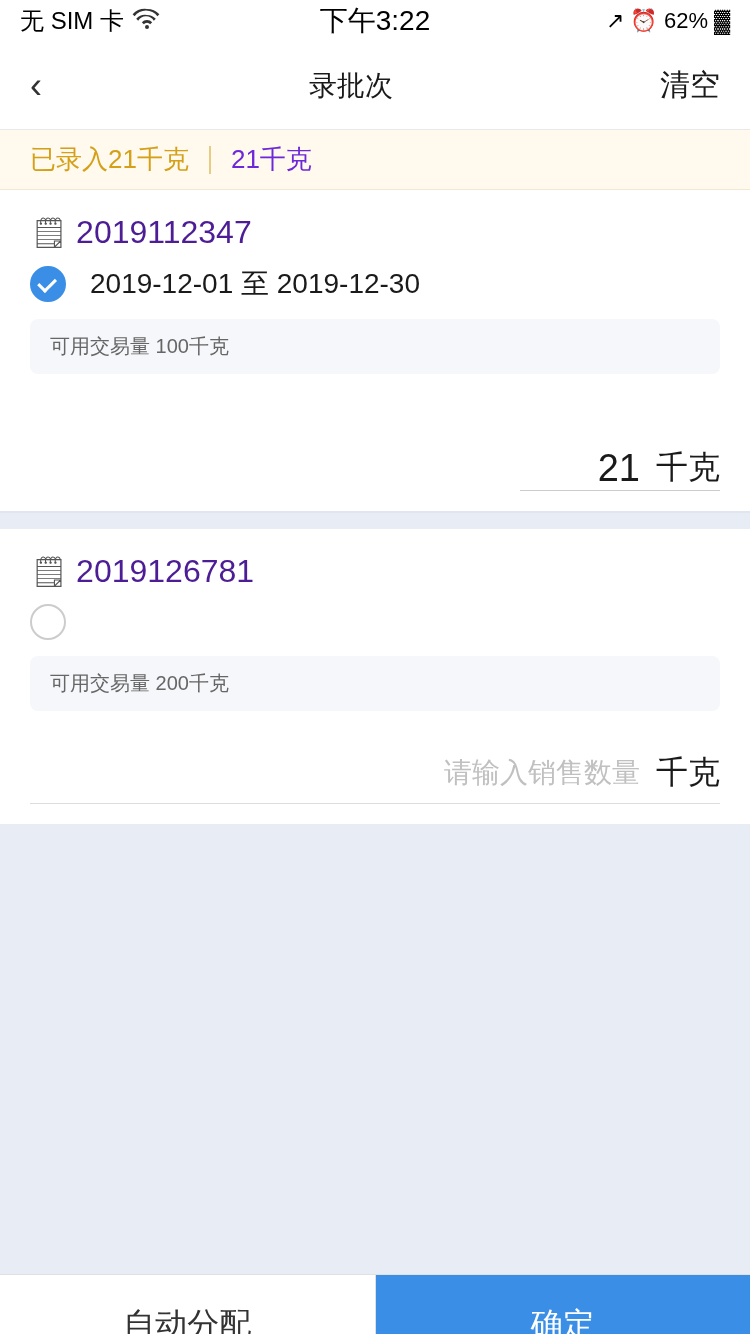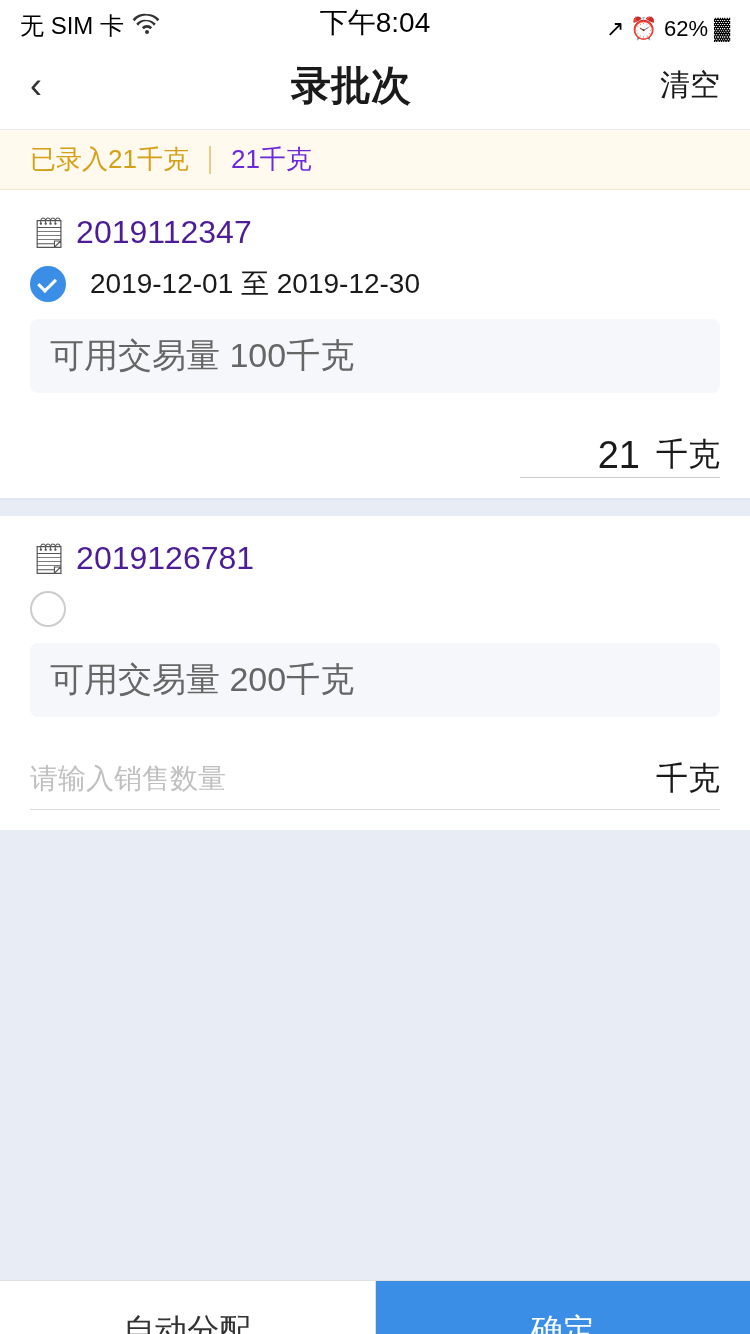--- a/index.html
+++ b/index.html
@@ -10,21 +10,21 @@
       width: 750px;
       min-height: 1334px;
       overflow-x: hidden;
     }
 
     
     .status-bar {
       background: #fff;
       height: 42px;
       display: flex;
-      align-items: flex-end;
+      align-items: center;
       justify-content: space-between;
       padding: 0 20px;
       font-size: 24px;
     }
     .status-left {
       display: flex;
       align-items: center;
       gap: 8px;
       font-size: 24px;
     }
@@ -51,22 +51,22 @@
       justify-content: space-between;
       padding: 0 30px;
       border-bottom: 1px solid #e8e8e8;
     }
     .nav-back {
       font-size: 36px;
       color: #333;
       cursor: pointer;
     }
     .nav-title {
-      font-size: 40px;
-      font-weight: 700;
+      font-size: 28px;
+      font-weight: 400;
       color: #1a1a1a;
     }
     .nav-clear {
       font-size: 30px;
       color: #1a1a1a;
       cursor: pointer;
     }
 
     
     .info-banner {
@@ -144,35 +144,36 @@
       display: block;
     }
     .batch-date {
       font-size: 28px;
       color: #1a1a1a;
     }
     .batch-avail {
       background: #f5f7fa;
       border-radius: 8px;
       padding: 14px 20px;
-      font-size: 34px;
+      font-size: 20px;
       color: #666;
       margin-left: 0;
     }
 
     .quantity-row-wrap {
       background: #fff;
       padding: 20px 30px;
       border-bottom: 2px solid #e0e6f0;
     }
     .quantity-inner {
       display: flex;
       align-items: center;
       justify-content: flex-end;
       gap: 16px;
+      margin-top: 32px;
     }
     .qty-value {
       font-size: 38px;
       color: #1a1a1a;
     }
     .qty-unit {
       font-size: 32px;
       color: #1a1a1a;
     }
     .qty-line {
@@ -195,21 +196,21 @@
     }
 
     
     .input-row-wrap {
       background: #fff;
       padding: 20px 30px;
     }
     .input-inner {
       display: flex;
       align-items: center;
-      justify-content: space-between;
+      justify-content: flex-end;
       gap: 16px;
       padding-bottom: 8px;
       border-bottom: 1px solid #ddd;
     }
     .input-placeholder-text {
       font-size: 28px;
       color: #c0c0c0;
     }
     .input-unit {
       font-size: 32px;
@@ -267,21 +268,21 @@
 
   <div class="status-bar">
     <div class="status-left">
       <span>无 SIM 卡</span>
       <span>
         <svg viewBox="0 0 30 22" width="30" height="22" fill="#333">
           <path d="M15 18a2 2 0 110 4 2 2 0 010-4zm0-5a7 7 0 015.2 2.3l-2 2a4 4 0 00-6.4 0l-2-2A7 7 0 0115 13zm0-5a12 12 0 018.8 3.8l-2 2A9 9 0 006.2 13.8l-2-2A12 12 0 0115 8zm0-6a17 17 0 0112.4 5.3l-2 2A14 14 0 002.6 9.3l-2-2A17 17 0 0115 2z"></path>
         </svg>
       </span>
     </div>
-    <div class="status-center">下午8:04</div>
+    <div class="status-center">下午3:22</div>
     <div class="status-right">
       <span>↗</span>
       <span>⏰</span>
       <span>62%</span>
       <span>▓</span>
     </div>
   </div>
 
   <div class="nav-bar">
     <span class="nav-back">‹</span>

